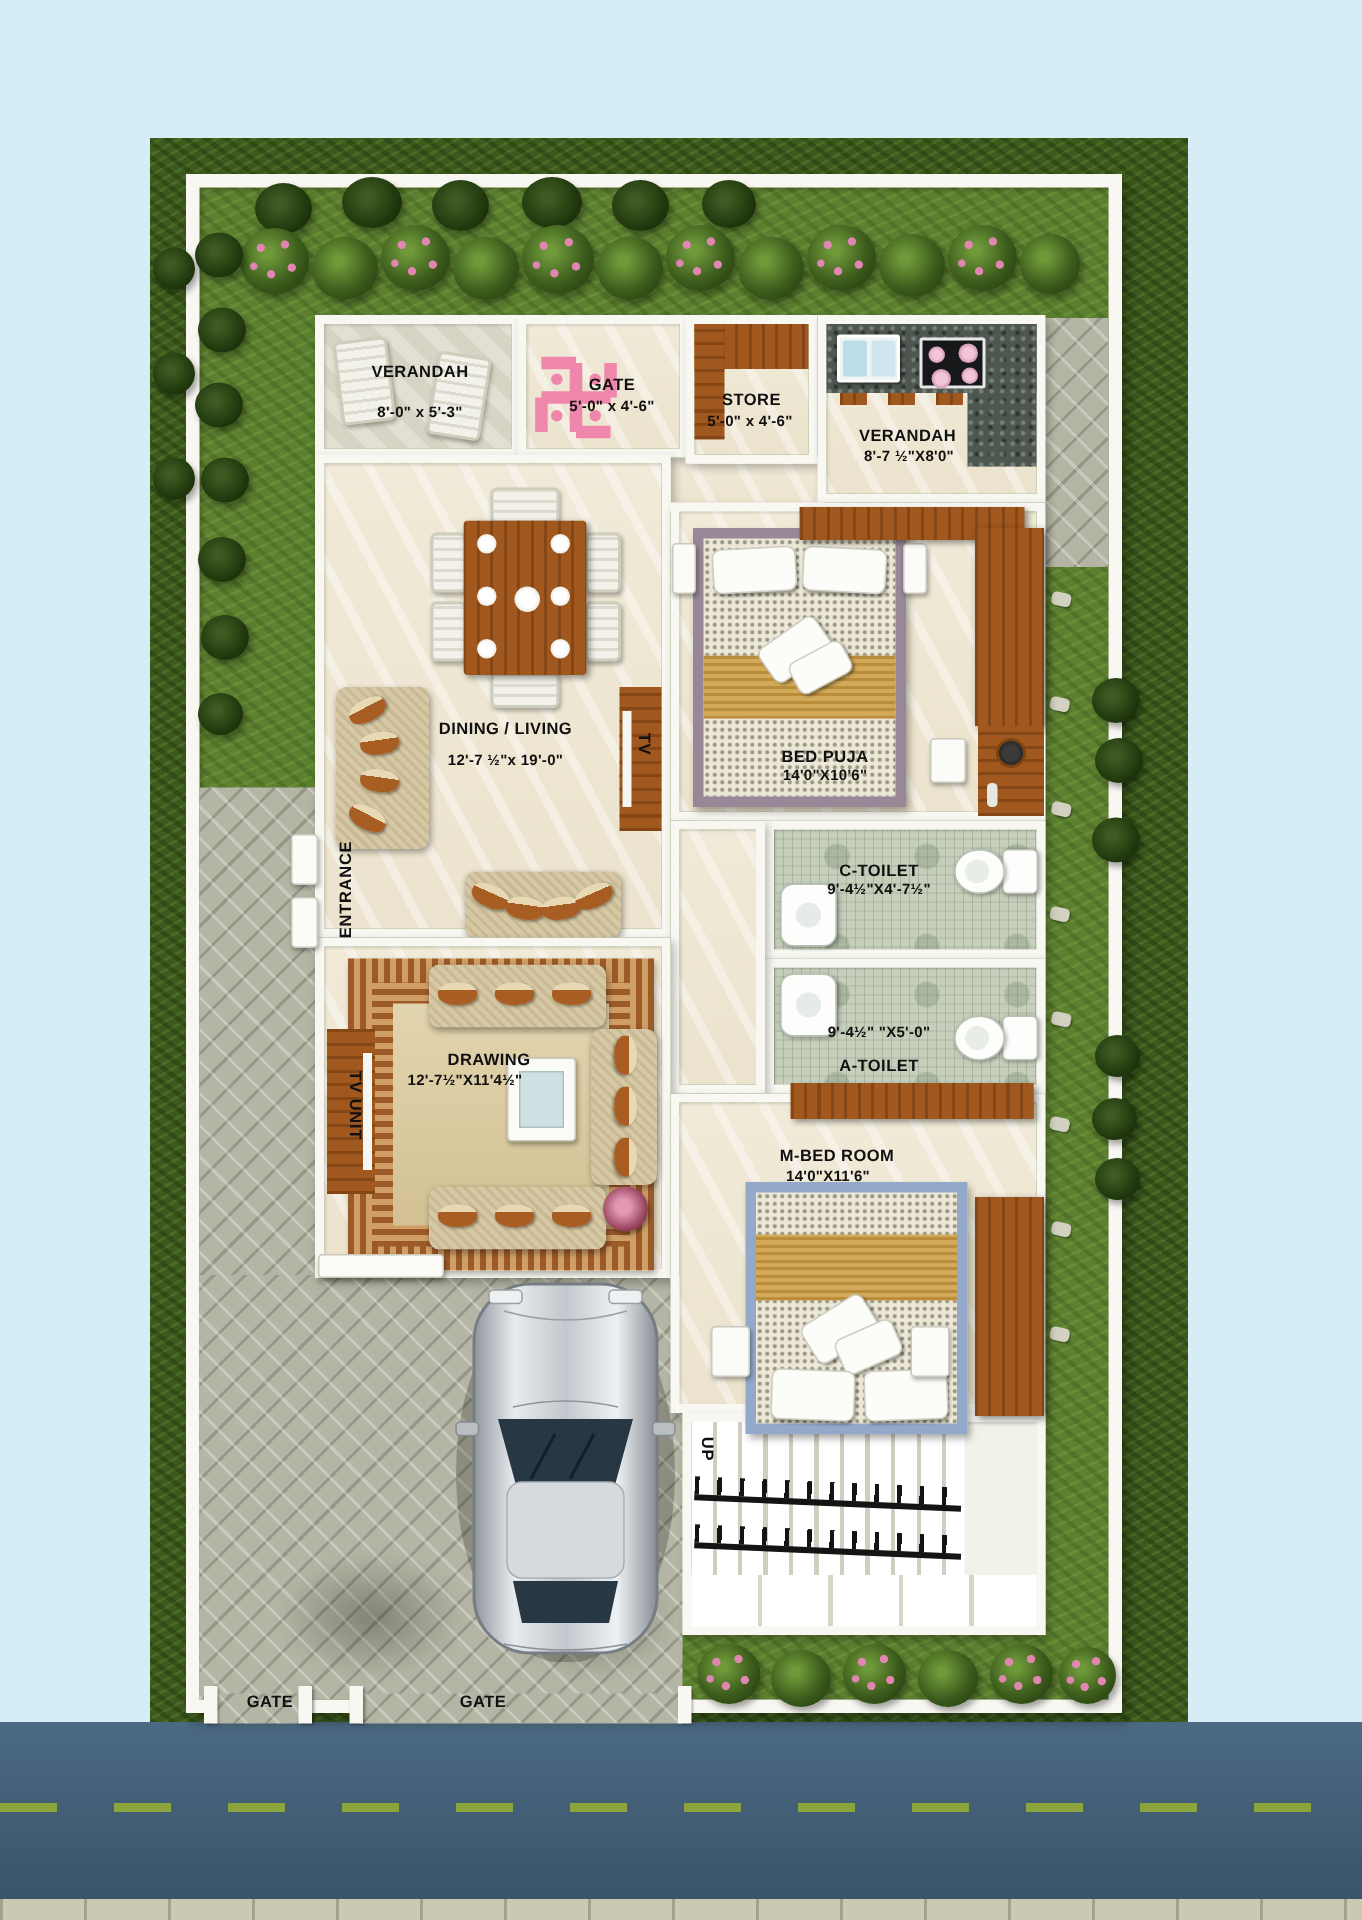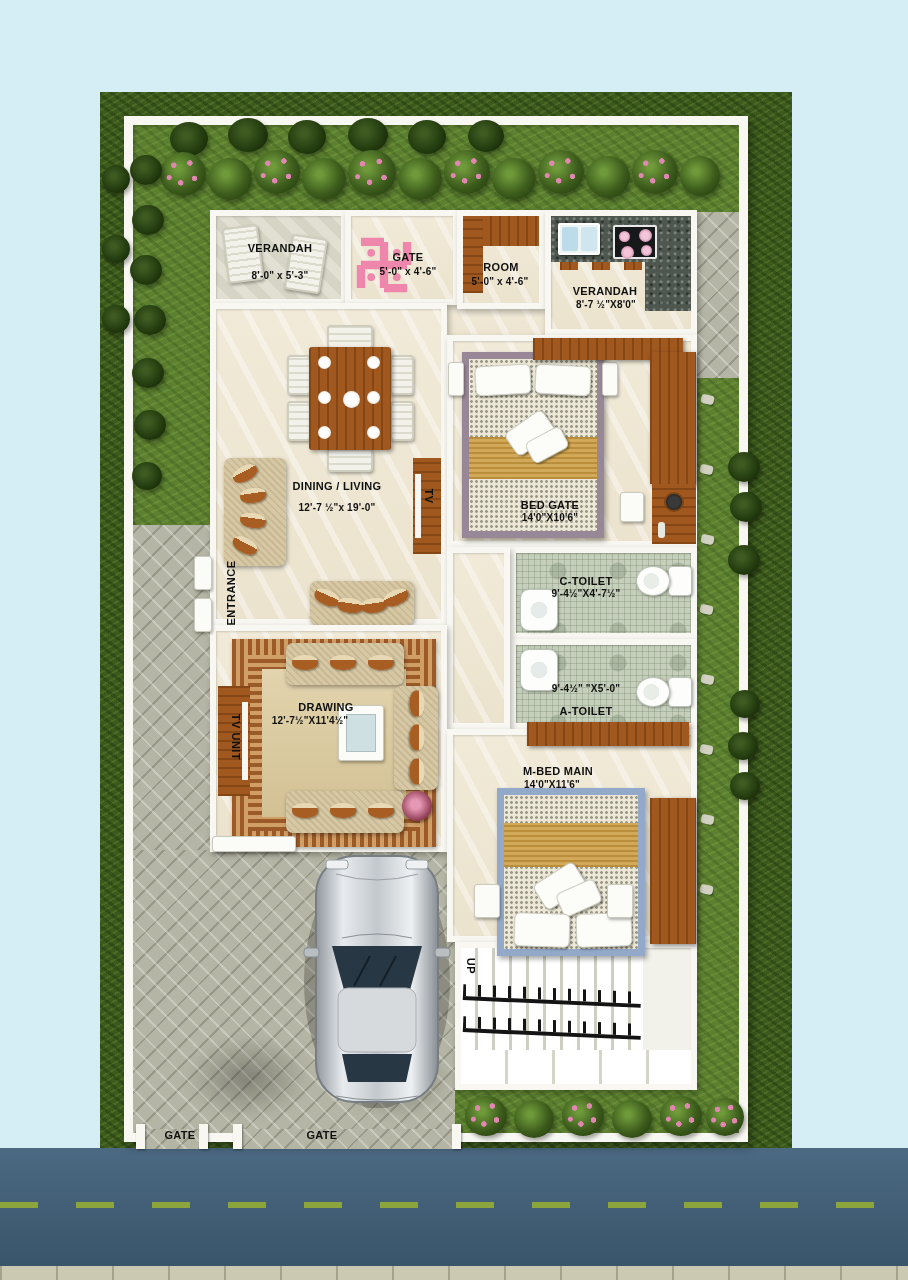--- a/index.html
+++ b/index.html
@@ -375,42 +375,42 @@
   <div class="stone" style="left:700px;top:745px;"></div>
   <div class="stone" style="left:701px;top:815px;"></div>
   <div class="stone" style="left:700px;top:885px;"></div>
 
   <div class="lbl" style="left:215px;top:242px;width:130px;">VERANDAH</div>
   <div class="lbl dims" style="left:215px;top:270px;width:130px;">8'-0" x 5'-3"</div>
 
   <div class="lbl" style="left:372px;top:251px;width:72px;">GATE</div>
   <div class="lbl dims" style="left:360px;top:266px;width:96px;">5'-0" x 4'-6"</div>
 
-  <div class="lbl" style="left:462px;top:261px;width:78px;">ROOM</div>
+  <div class="lbl" style="left:462px;top:261px;width:78px;">STORE</div>
   <div class="lbl dims" style="left:450px;top:276px;width:100px;">5'-0" x 4'-6"</div>
 
   <div class="lbl" style="left:560px;top:285px;width:90px;">VERANDAH</div>
   <div class="lbl dims" style="left:548px;top:299px;width:116px;">8'-7 ½"X8'0"</div>
 
   <div class="lbl" style="left:254px;top:480px;width:166px;">DINING / LIVING</div>
   <div class="lbl dims" style="left:252px;top:502px;width:170px;">12'-7 ½"x 19'-0"</div>
 
-  <div class="lbl" style="left:460px;top:499px;width:180px;">BED GATE</div>
+  <div class="lbl" style="left:460px;top:499px;width:180px;">BED PUJA</div>
   <div class="lbl dims" style="left:462px;top:512px;width:176px;">14'0"X10'6"</div>
 
   <div class="lbl" style="left:524px;top:575px;width:124px;">C-TOILET</div>
   <div class="lbl dims" style="left:520px;top:588px;width:132px;">9'-4½"X4'-7½"</div>
 
   <div class="lbl" style="left:524px;top:670px;width:124px;margin-top:35px;">A-TOILET</div>
   <div class="lbl dims" style="left:520px;top:683px;width:132px;">9'-4½" "X5'-0"</div>
 
   <div class="lbl" style="left:268px;top:701px;width:116px;">DRAWING</div>
   <div class="lbl dims" style="left:240px;top:715px;width:140px;">12'-7½"X11'4½"</div>
 
-  <div class="lbl" style="left:468px;top:765px;width:180px;">M-BED MAIN</div>
+  <div class="lbl" style="left:468px;top:765px;width:180px;">M-BED ROOM</div>
   <div class="lbl dims" style="left:462px;top:779px;width:180px;">14'0"X11'6"</div>
 
   <div class="vlbl rot-ccw" style="left:186px;top:587px;width:90px;">ENTRANCE</div>
   <div class="vlbl rot-cw" style="left:196px;top:731px;width:80px;">TV UNIT</div>
   <div class="vlbl rot-cw" style="left:414px;top:490px;width:30px;">TV</div>
   <div class="vlbl rot-cw" style="left:456px;top:960px;width:30px;">UP</div>
 
 
   <div class="lbl" style="left:152px;top:1129px;width:56px;z-index:41;">GATE</div>
   <div class="lbl" style="left:292px;top:1129px;width:60px;z-index:41;">GATE</div>

